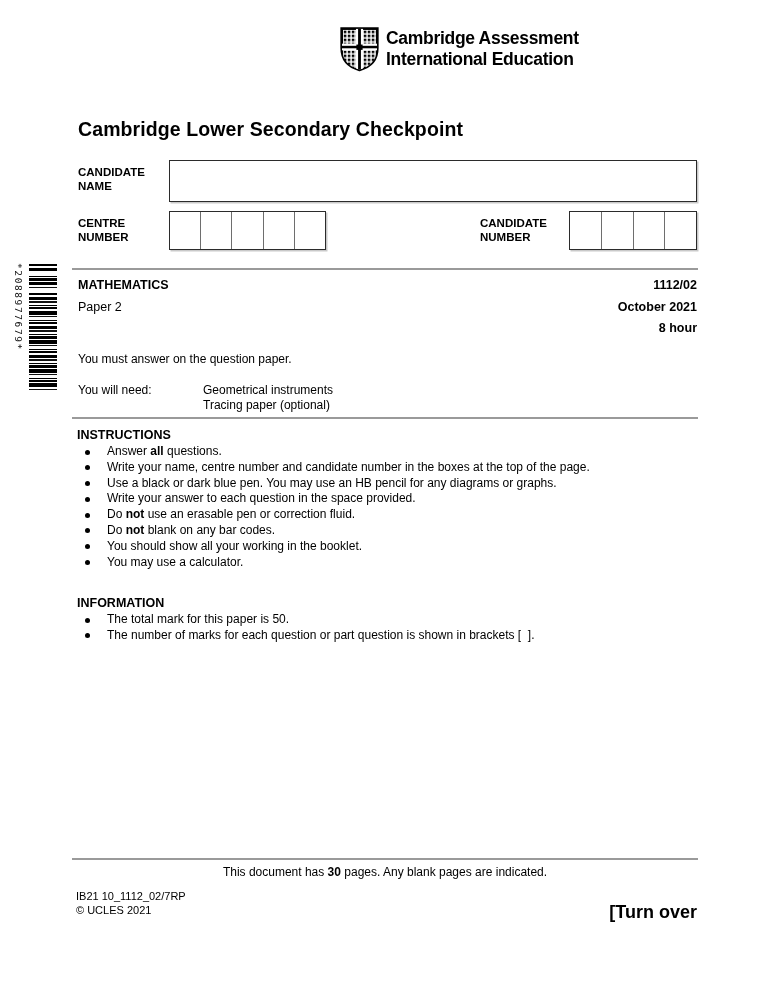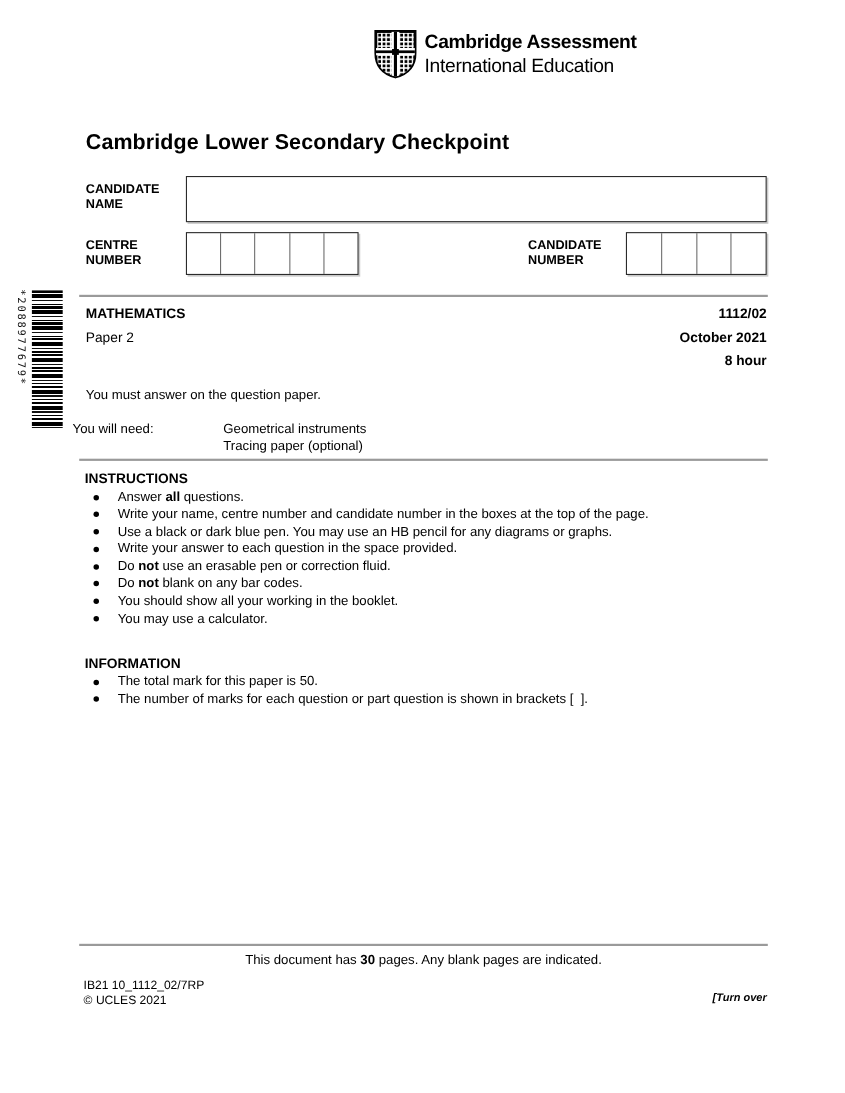--- a/index.html
+++ b/index.html
@@ -10,21 +10,21 @@
     background: #ffffff;
     font-family: "Liberation Sans", sans-serif;
     color: #000;
     overflow: hidden;
   }
 
   
   .logo { position: absolute; left: 340px; top: 26px; display: flex; align-items: flex-start; gap: 7px; }
   .logo-shield { width: 39px; height: 46px; flex: 0 0 auto; }
   .logo-text { font-weight: bold; font-size: 17.5px; line-height: 20.5px; letter-spacing: -0.3px; white-space: nowrap; padding-top: 2px; }
-  .logo-text .l2 { font-weight: 400; }
+  .logo-text .l2 { font-weight: 700; }
 
   
   .doc-title { position: absolute; left: 78px; top: 118px; font-size: 19.5px; font-weight: bold; letter-spacing: 0.1px; }
 
   
   .field-label { position: absolute; font-size: 11.5px; font-weight: bold; line-height: 13.5px; }
   .name-label   { left: 78px; top: 166px; width: 86px; }
   .centre-label { left: 78px; top: 217px; width: 86px; }
   .candno-label { left: 480px; top: 217px; width: 90px; }
 
@@ -66,42 +66,42 @@
   .rule-3 { top: 858px; }
 
   
   .meta-row { position: absolute; left: 78px; width: 619px; font-size: 12.5px; }
   .meta-row .right { position: absolute; right: 0; top: 0; font-weight: bold; }
   .meta-subject { top: 278px; font-weight: bold; }
   .meta-paper { top: 300px; }
   .meta-duration { top: 321px; }
 
   .answer-note { position: absolute; left: 78px; top: 352px; font-size: 12px; }
-  .need-label { position: absolute; left: 66px; top: 383px; font-size: 12px; }
+  .need-label { position: absolute; left: 78px; top: 383px; font-size: 12px; }
   .need-items { position: absolute; left: 203px; top: 383px; font-size: 12px; line-height: 14.5px; }
 
   
   .section-heading { position: absolute; left: 77px; font-size: 12.5px; font-weight: bold; }
   .instructions-heading { top: 428px; }
   .information-heading { top: 596px; }
 
   .bullet-list { position: absolute; left: 77px; margin: 0; padding: 0; list-style: none; width: 620px; }
   .instructions-list { top: 444px; }
   .information-list { top: 612px; }
   .bullet-list li { position: relative; padding-left: 30px; font-size: 12px; line-height: 15.8px; }
   .dot {
     position: absolute; left: 8px; top: 5.5px; width: 5px; height: 5px;
     border-radius: 50%; background: #000;
   }
 
   
   .pages-note { position: absolute; left: 72px; top: 865px; width: 626px; text-align: center; font-size: 12px; }
   .footer-ref { position: absolute; left: 76px; top: 891px; font-size: 11px; line-height: 11.5px; text-align: center; }
   .footer-copy { position: absolute; left: 76px; top: 904px; font-size: 11px; }
-  .turn-over { position: absolute; right: 71px; top: 902px; font-size: 10px; font-weight: bold; font-style: italic; }
+  .turn-over { position: absolute; right: 71px; top: 902px; font-size: 18px; font-weight: bold; }
 
   .b { font-weight: bold; }
 </style>
 </head>
 <body>
 
 <div class="page">
 
   <div class="logo">
     <svg class="logo-shield" viewBox="0 0 44 50" xmlns="http://www.w3.org/2000/svg">

